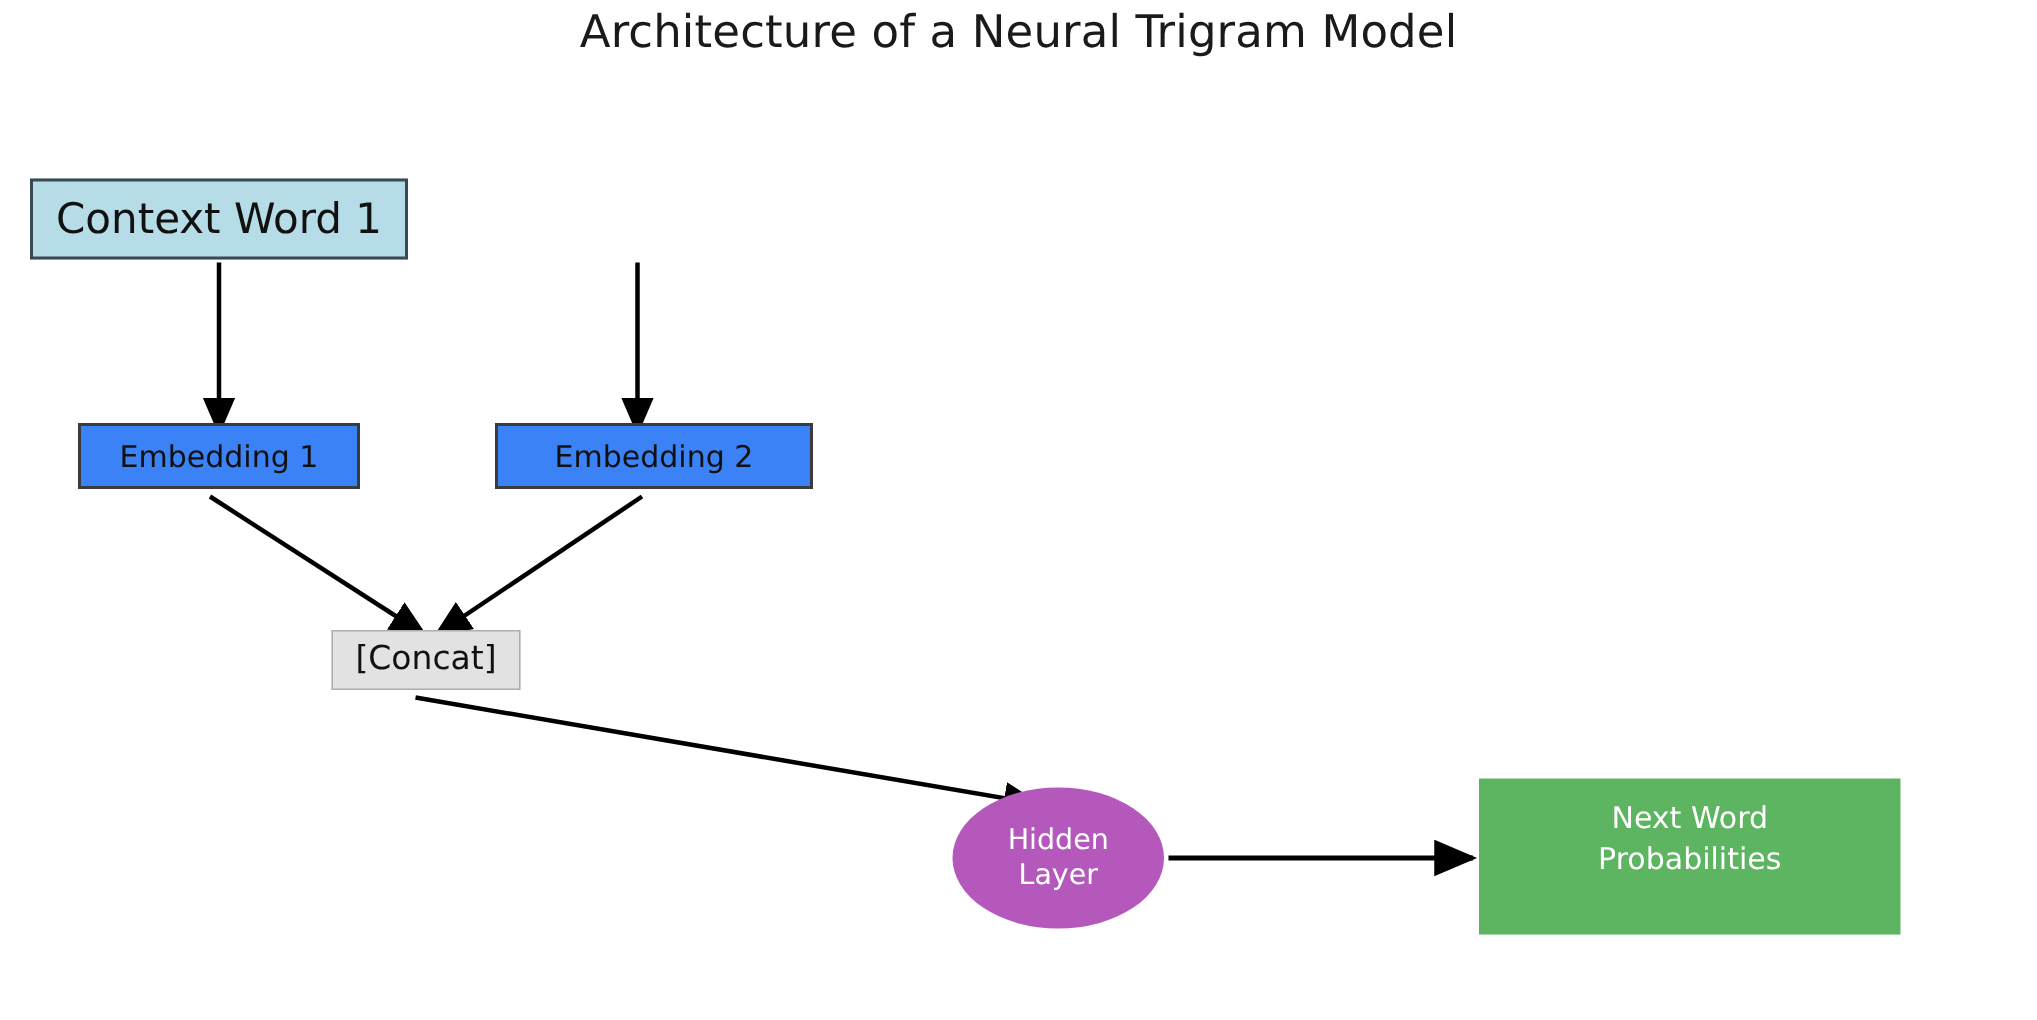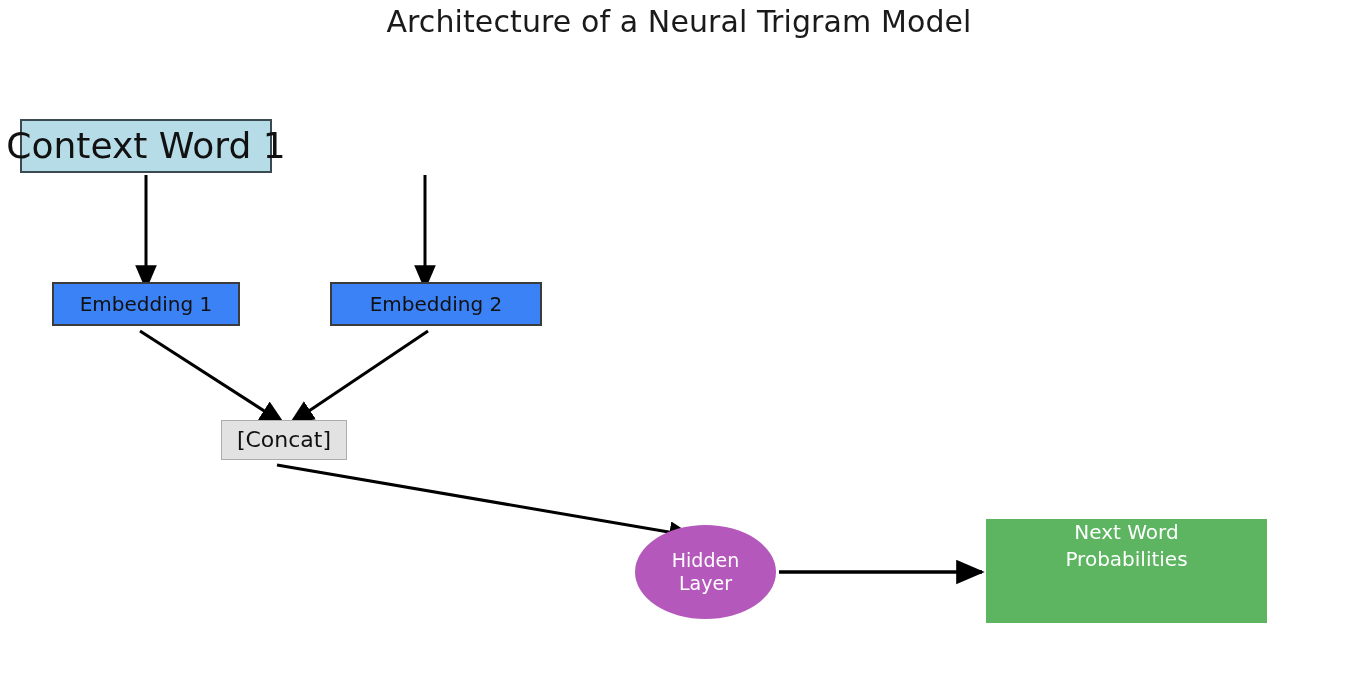--- a/index.html
+++ b/index.html
@@ -42,21 +42,21 @@
     width: 1358px;
     text-align: center;
     font-size: 30px;
     color: #1a1a1a;
     letter-spacing: 0.1px;
   }
   
   #node-context-word-1, #node-context-word-2 {
     background: #b6dce8;
     border: 2.2px solid #3b4a52;
-    font-size: 36px;
+    font-size: 28px;
     color: #111111;
   }
   #node-context-word-1 { left: 20px;  top: 119px; width: 252px; height: 54px; }
   #node-context-word-2 { left: 302px; top: 119px; width: 251px; height: 54px; }
   
   #node-embedding-1, #node-embedding-2 {
     background: #3b82f6;
     border: 2.2px solid #3b3b3b;
     font-size: 20px;
     color: #111111;
@@ -84,20 +84,21 @@
   
   #node-next-word-probabilities {
     left: 986px; top: 519px; width: 281px; height: 104px;
     background: #5db561;
     border: 0;
     font-size: 20px;
     color: #ffffff;
     flex-direction: column;
     align-items: center;
     justify-content: flex-start;
+    padding-top: 13px;
     line-height: 1.35;
   }
   .node-line { display: block; }
 </style>
 </head>
 <body>
 
 <div id="canvas">
 
   <div id="title">Architecture of a Neural Trigram Model</div>

